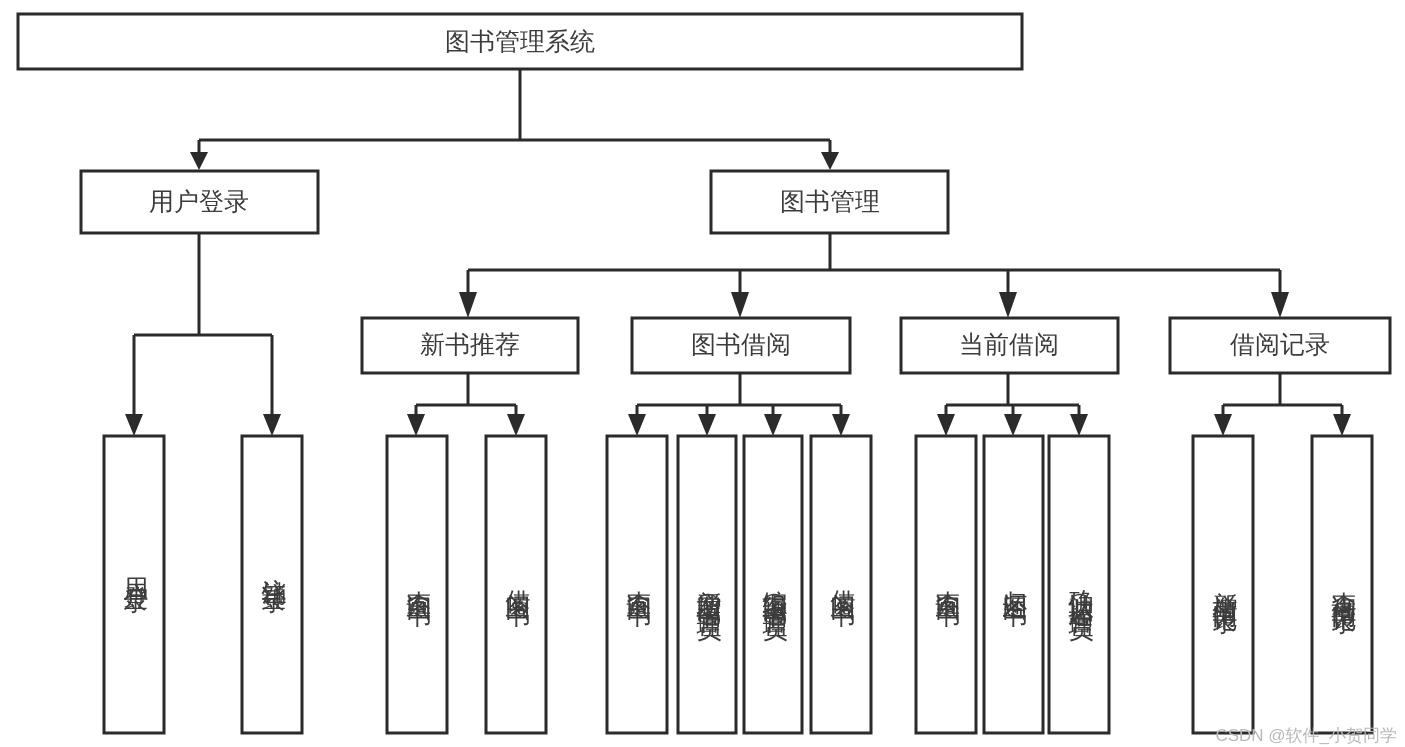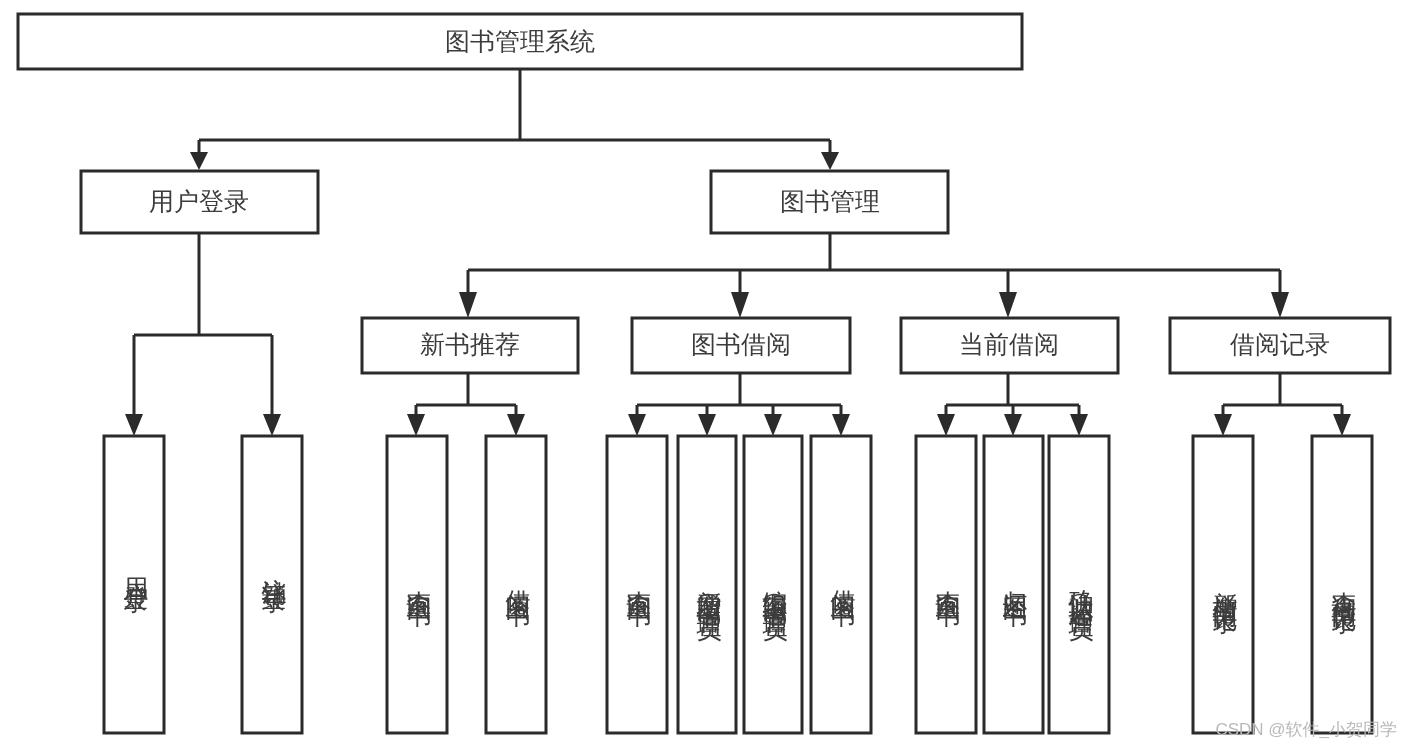--- a/index.html
+++ b/index.html
@@ -54,21 +54,21 @@
     fill: #3c3c3c;
     text-anchor: middle;
     dominant-baseline: middle;
     writing-mode: vertical-rl;
     text-orientation: upright;
     letter-spacing: 4px;
   }
   .watermark {
     position: absolute;
     right: 8px;
-    bottom: 6px;
+    bottom: 0;
     font-family: "Liberation Sans", "DejaVu Sans", sans-serif;
     font-size: 17px;
     color: #b9b9b9;
     white-space: nowrap;
     user-select: none;
     pointer-events: none;
   }
 </style>
 </head>
 <body>

